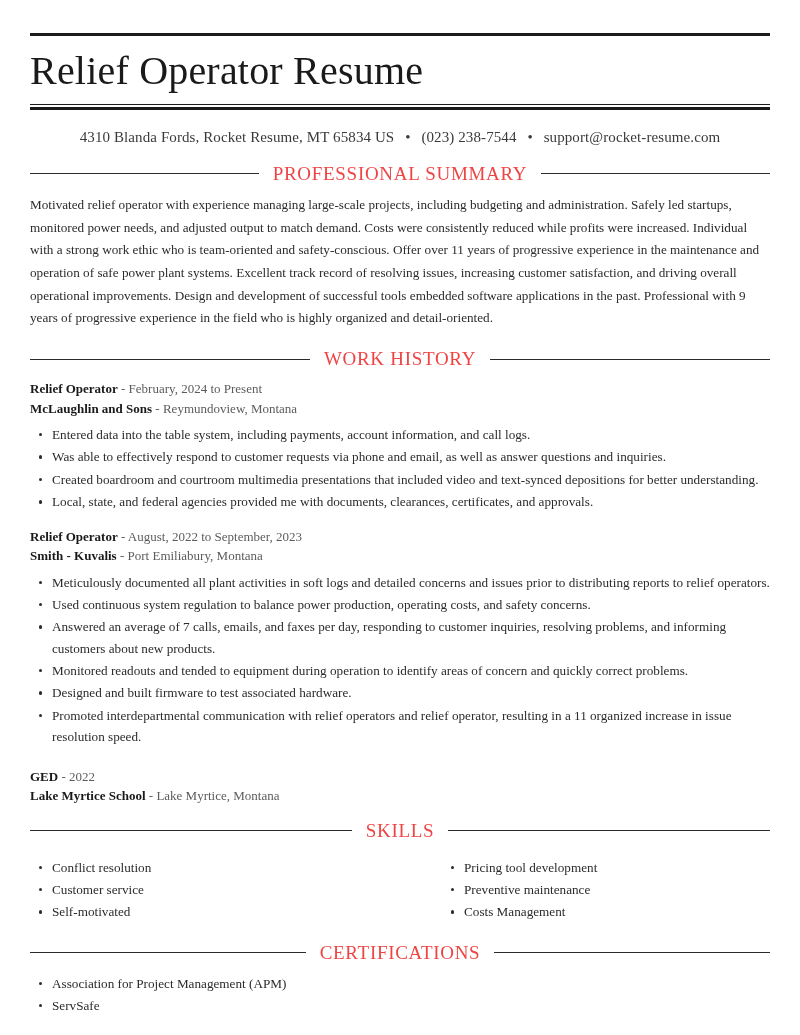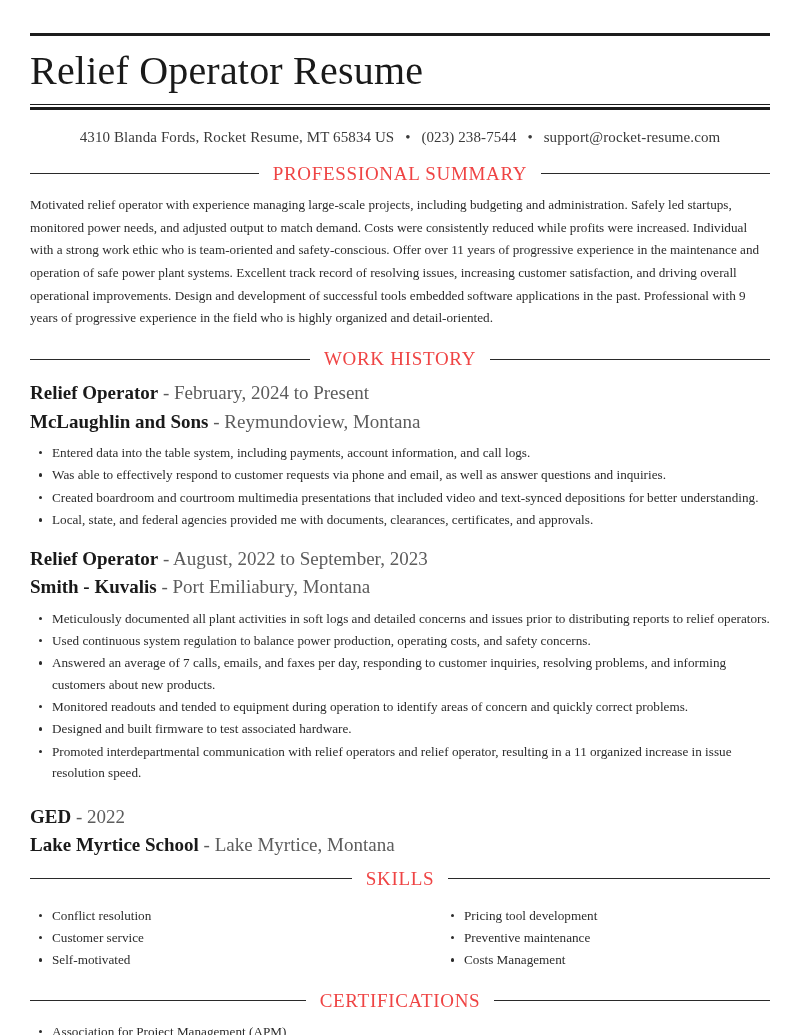--- a/index.html
+++ b/index.html
@@ -91,21 +91,21 @@
     text-align: left;
   }
 
   .job {
     margin-bottom: 2px;
   }
   .job + .job {
     margin-top: 14px;
   }
   .job-line {
-    font-size: 19px;
+    font-size: 13px;
     line-height: 1.5;
     color: #5c5c5c;
   }
   .job-line .strong {
     font-weight: bold;
     color: #1a1a1a;
   }
   .job-line .dash {
     color: #5c5c5c;
   }
@@ -146,21 +146,21 @@
   .two-col .col {
     width: 50%;
     box-sizing: border-box;
   }
   .two-col .col:last-child {
     padding-left: 42px;
   }
 
   .sec-work { margin-top: 18px; }
   .sec-edu { margin-top: 19px; }
-  .sec-skills { margin-top: 8px; }
+  .sec-skills { margin-top: 14px; }
   .sec-certs { margin-top: 18px; }
 </style>
 </head>
 <body>
 
 <div class="page">
 
   <div>
     <div class="header-top-rule"></div>
     <h1 class="resume-title">Relief Operator Resume</h1>

